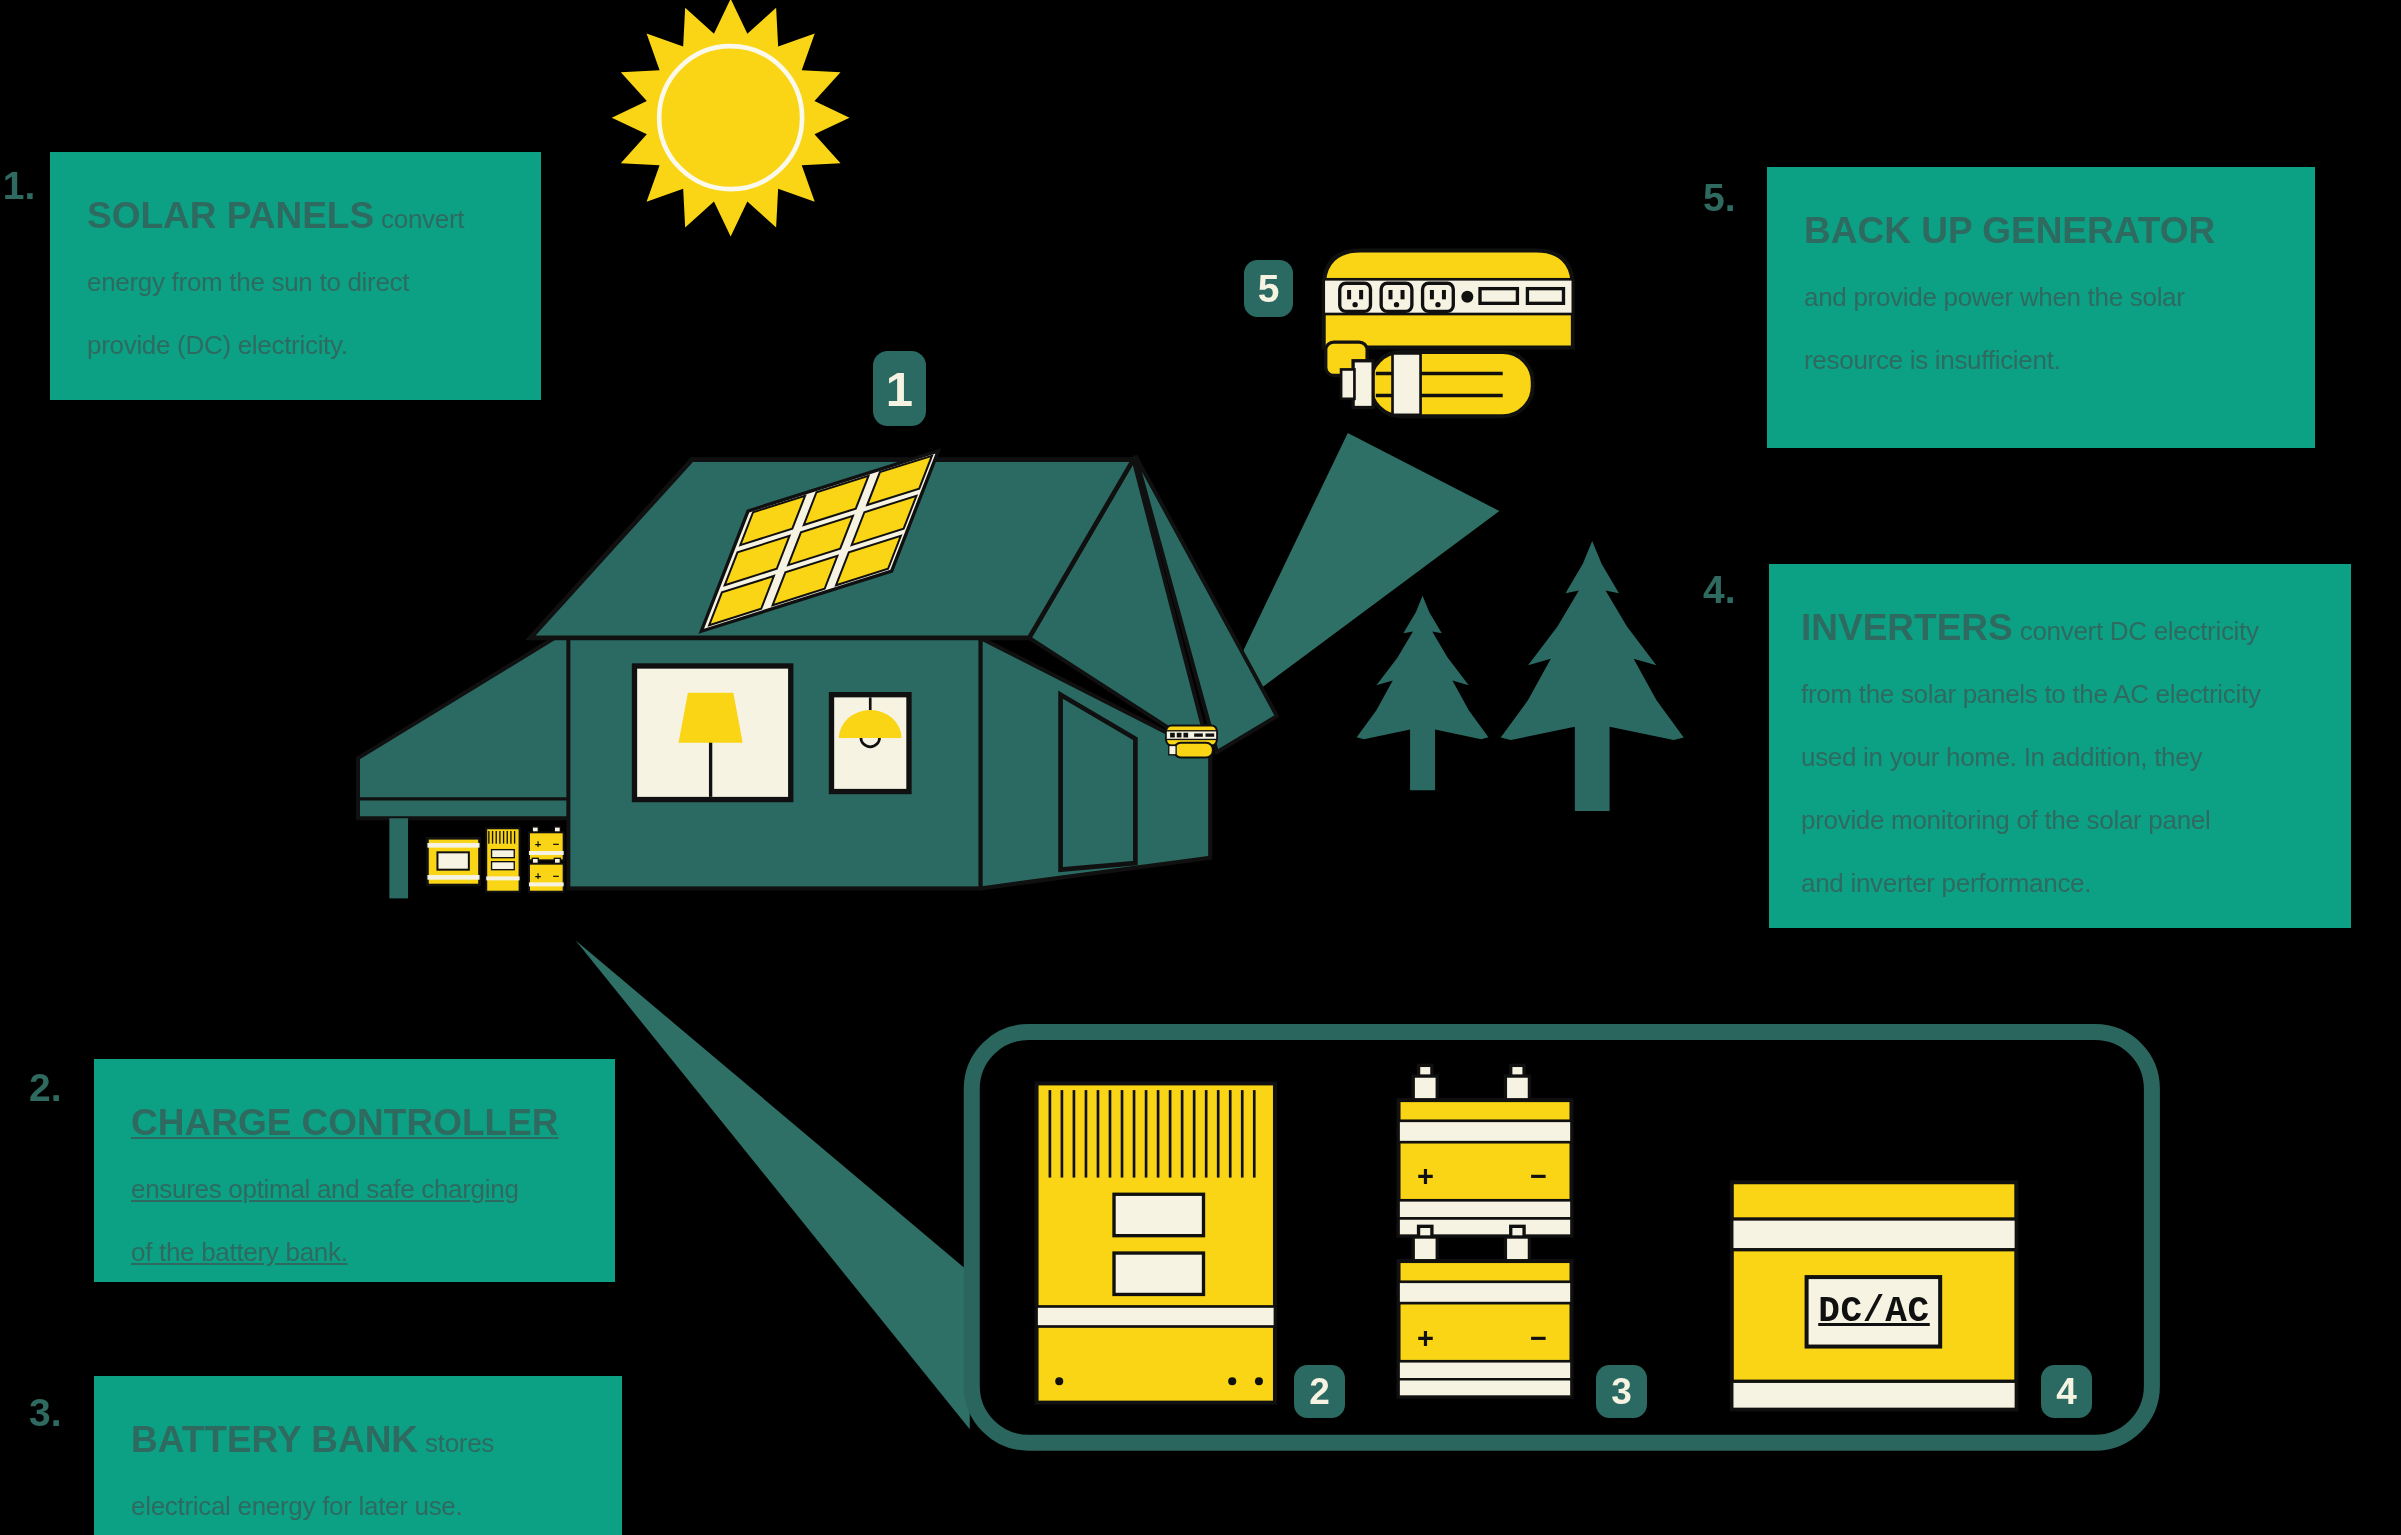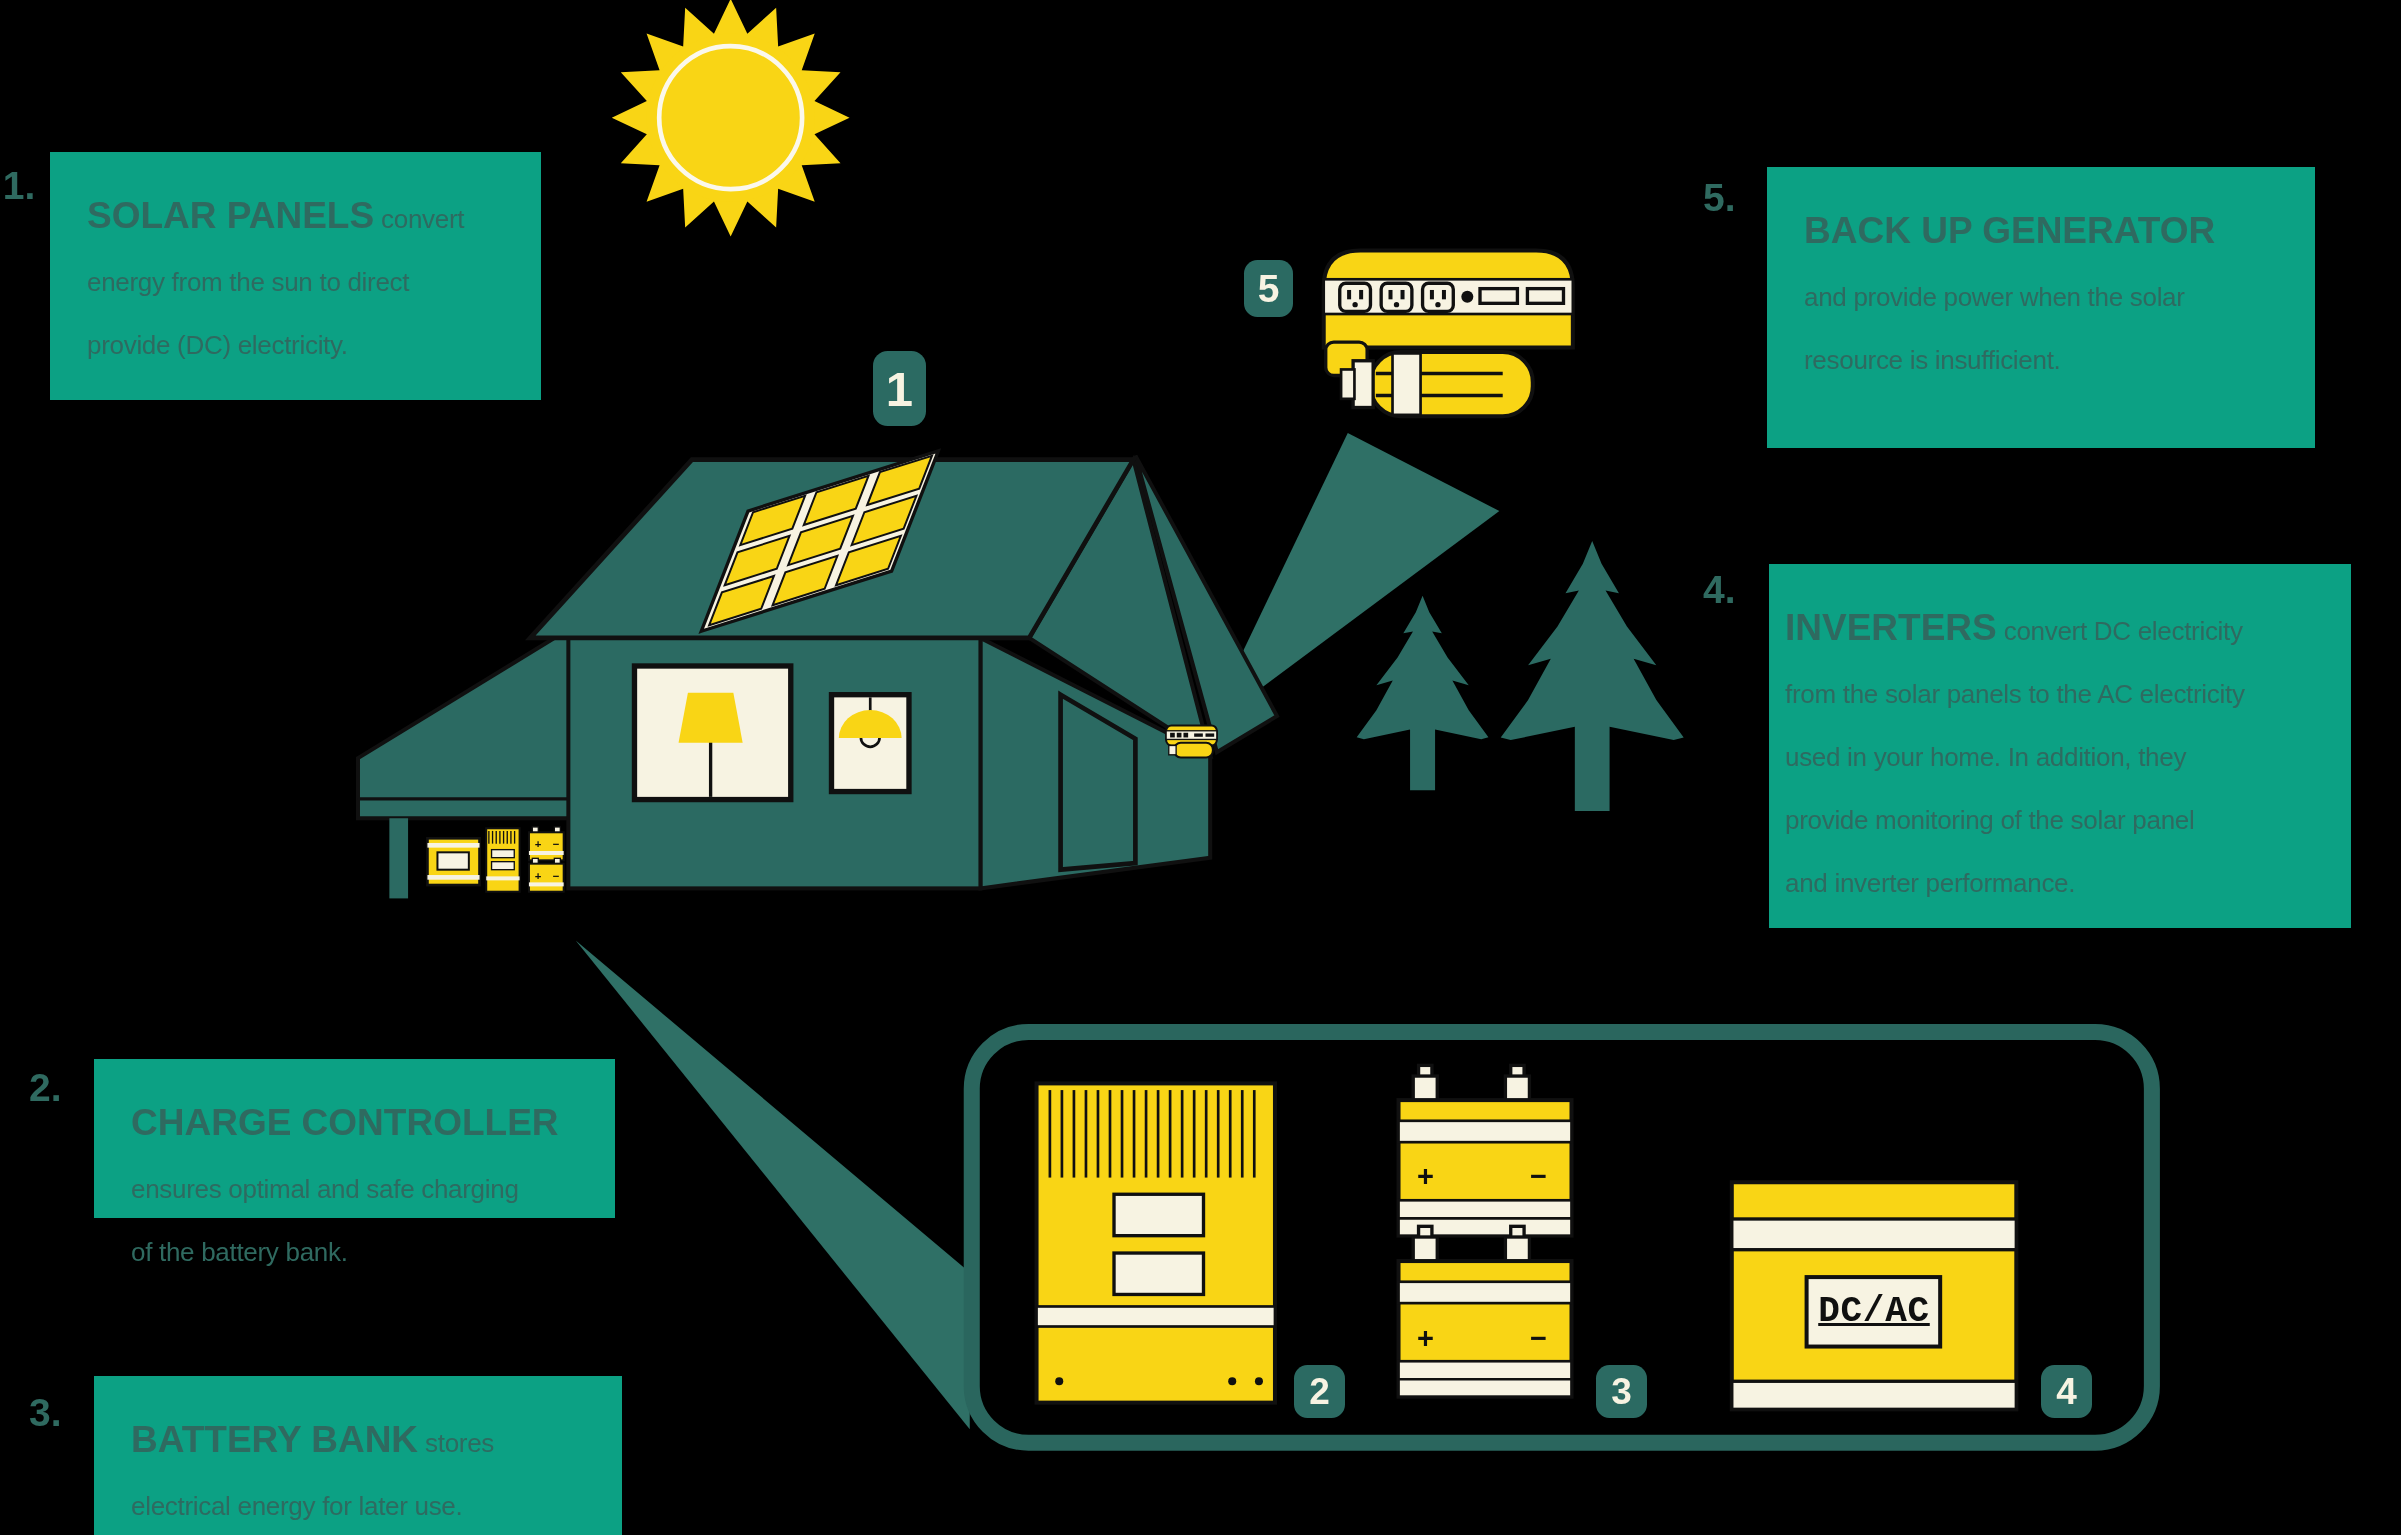--- a/index.html
+++ b/index.html
@@ -253,34 +253,34 @@
   </svg>
 
   <div class="index-num" style="left:2.7px;top:164px;">1.</div>
   <div class="callout" style="left:50px;top:152px;width:491px;height:248px;">
     <div class="line"><span class="ct">SOLAR PANELS</span><span> convert</span></div>
     <div class="line">energy from the sun to direct</div>
     <div class="line">provide (DC) electricity.</div>
   </div>
 
   <div class="index-num" style="left:29px;top:1066px;">2.</div>
-  <div class="callout" style="left:94px;top:1059px;width:521px;height:159px;">
+  <div class="callout" style="left:94px;top:1059px;width:521px;height:223px;text-decoration:underline;">
     <div class="line"><span class="ct">CHARGE CONTROLLER</span><span></span></div>
     <div class="line">ensures optimal and safe charging</div>
     <div class="line">of the battery bank.</div>
   </div>
 
   <div class="index-num" style="left:29px;top:1391px;">3.</div>
   <div class="callout" style="left:94px;top:1376px;width:528px;height:174px;">
     <div class="line"><span class="ct">BATTERY BANK</span><span> stores</span></div>
     <div class="line">electrical energy for later use.</div>
   </div>
 
   <div class="index-num" style="left:1703px;top:568px;">4.</div>
-  <div class="callout" style="left:1769px;top:564px;width:582px;height:364px;padding-left:16px;">
+  <div class="callout" style="left:1769px;top:564px;width:582px;height:364px;padding-left:32px;">
     <div class="line"><span class="ct">INVERTERS</span><span> convert DC electricity</span></div>
     <div class="line">from the solar panels to the AC electricity</div>
     <div class="line">used in your home. In addition, they</div>
     <div class="line">provide monitoring of the solar panel</div>
     <div class="line">and inverter performance.</div>
   </div>
 
   <div class="index-num" style="left:1703px;top:176px;">5.</div>
   <div class="callout" style="left:1767px;top:167px;width:548px;height:281px;">
     <div class="line"><span class="ct">BACK UP GENERATOR</span><span></span></div>

